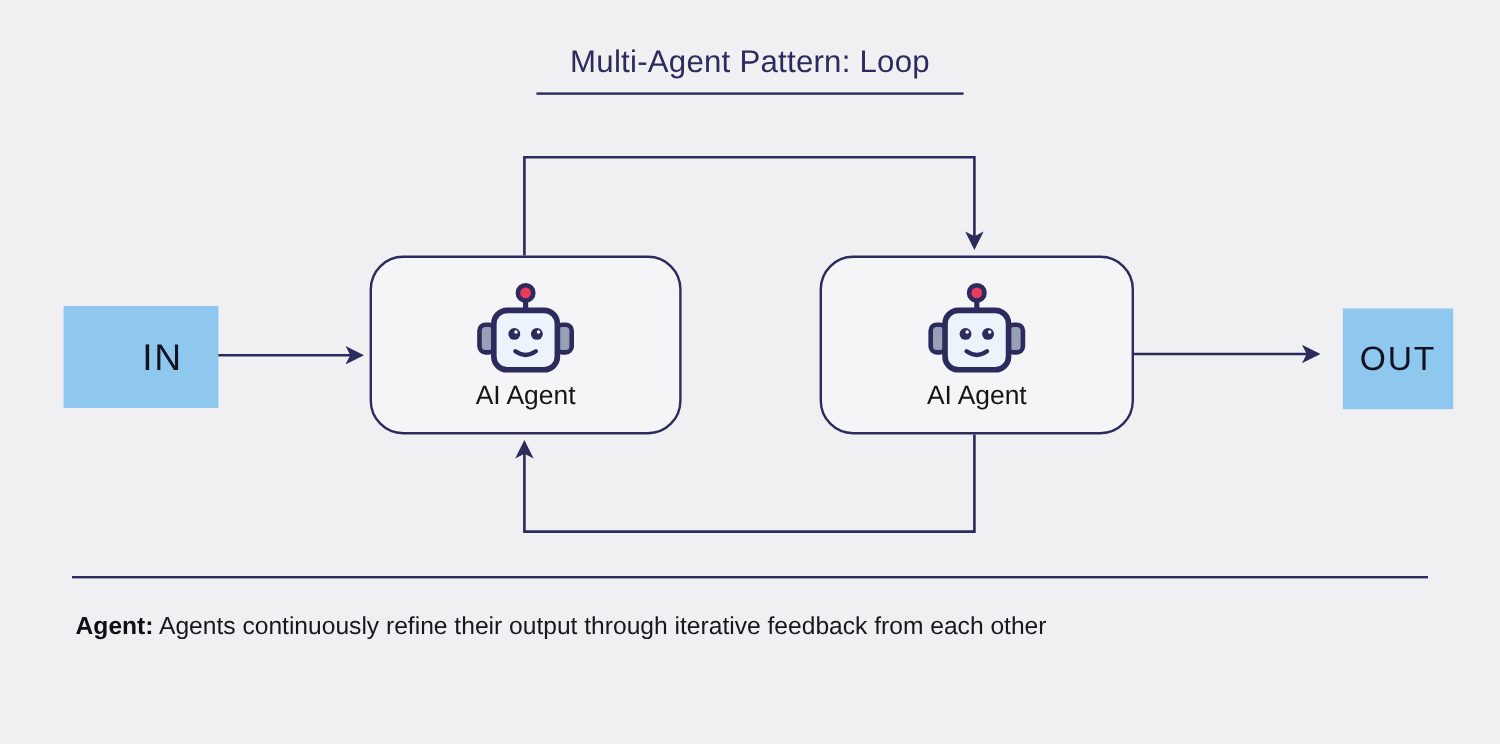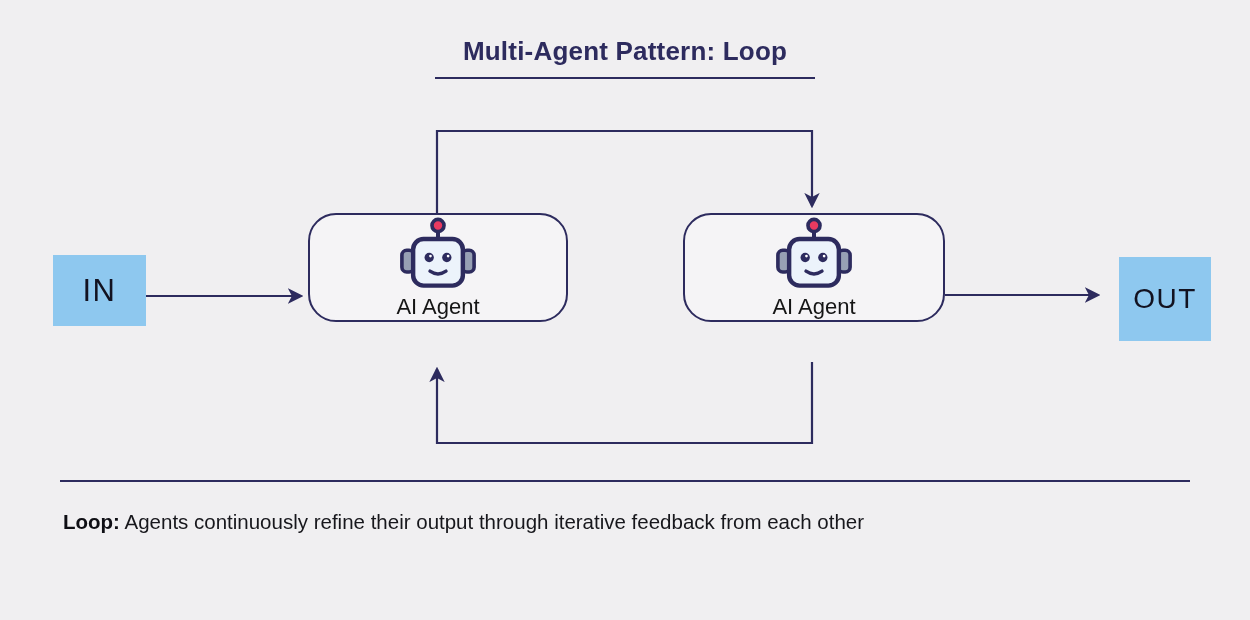--- a/index.html
+++ b/index.html
@@ -10,46 +10,46 @@
     background:#f0eff1;
     overflow:hidden;
   }
   
   .title-wrap{
     position:absolute;top:36px;left:0;right:0;
     text-align:center;
   }
   .title{
     display:inline-block;
-    font-size:26px;font-weight:700;
+    font-size:26px;font-weight:400;
     color:#2d2b5e;
     letter-spacing:.2px;
     padding:0 28px 10px 28px;
     border-bottom:2px solid #2d2b5e;
   }
   
   .arrows{
     position:absolute;left:0;top:0;width:1250px;height:620px;
     pointer-events:none;
   }
   
   .terminal{
     position:absolute;
     background:#8ec8ef;
     display:flex;align-items:center;justify-content:center;
     color:#121220;
     letter-spacing:1.5px;
     font-weight:400;
   }
-  .terminal.in{left:53px;top:255px;width:93px;height:71px;font-size:31px;}
+  .terminal.in{left:53px;top:255px;width:93px;height:85px;font-size:31px;padding-left:36px;}
   .terminal.out{left:1119px;top:257px;width:92px;height:84px;font-size:28px;}
   
   .agent-box{
     position:absolute;
-    width:260px;height:109px;
+    width:260px;height:149px;
     border:2px solid #2d2b5e;
     border-radius:28px;
     background:rgba(255,255,255,0.35);
     box-sizing:border-box;
     display:flex;flex-direction:column;
     align-items:center;justify-content:center;
   }
   .agent-box.a1{left:308px;top:213px;}
   .agent-box.a2{left:683px;top:213px;width:262px;}
   .agent-label{
@@ -125,18 +125,18 @@
   </div>
 
   <div class="terminal out">
     <span>OUT</span>
   </div>
 
   <div class="divider"></div>
 
   <div class="caption">
     <div>
-      <span class="lead">Loop:</span>
+      <span class="lead">Agent:</span>
       <span>Agents continuously refine their output through iterative feedback from each other</span>
     </div>
   </div>
 
 </div>
 
 </body></html>

